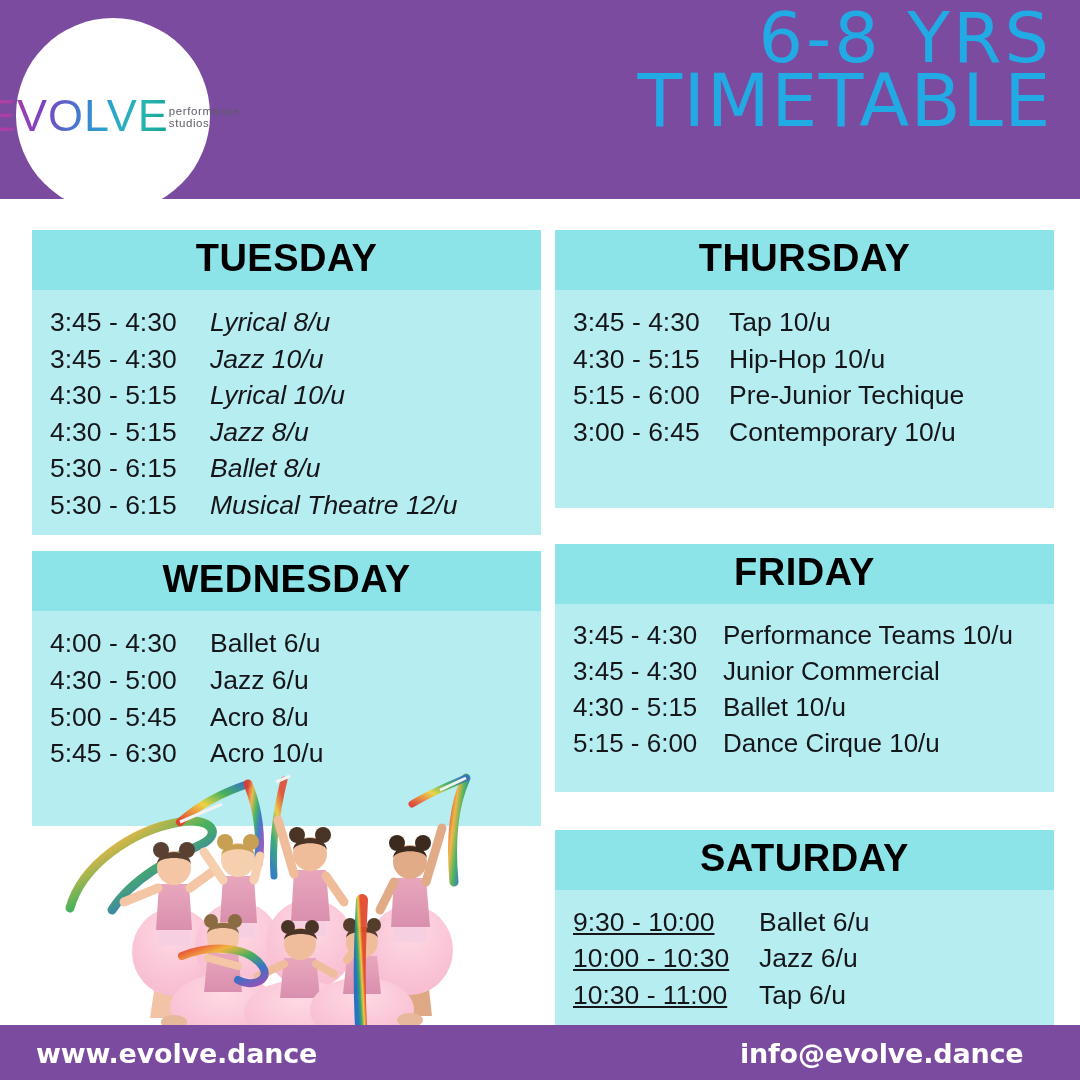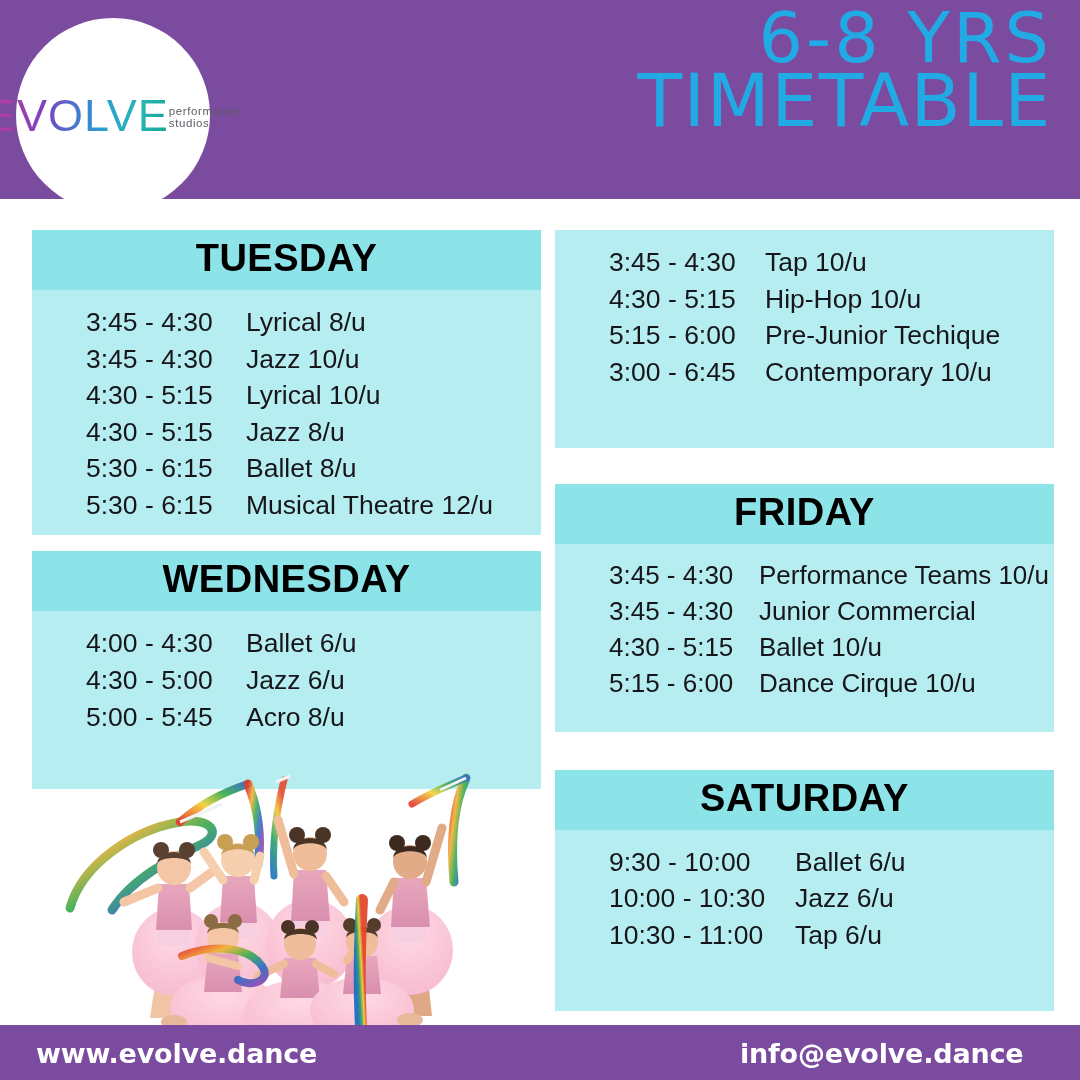--- a/index.html
+++ b/index.html
@@ -120,62 +120,61 @@
     text-align: center;
     font-family: "Liberation Sans", sans-serif;
     font-weight: 700;
     font-size: 38px;
     color: #000000;
     letter-spacing: 0.5px;
     padding: 7px 0 10px 0;
   }
   .card-body {
     padding: 14px 0 4px 0;
-    margin-left: 36px;
   }
   .row {
     display: flex;
     align-items: baseline;
     font-family: "Liberation Sans", sans-serif;
     font-size: 26.5px;
     color: #15151a;
     line-height: 1.38;
     padding-left: 18px;
   }
   .row .time {
     white-space: nowrap;
   }
   .row .cls {
     white-space: nowrap;
   }
 
   
   #card-tuesday .card-body { padding-bottom: 12px; }
   #card-tuesday .row .time { width: 152px; }
-  #card-tuesday .row .cls  { padding-left: 8px; }
+  #card-tuesday .row .cls  { padding-left: 8px; font-style: italic; }
 
   #card-wednesday { margin-bottom: 0; }
   #card-wednesday .card-body { padding-bottom: 54px; }
   #card-wednesday .row .time { width: 152px; }
   #card-wednesday .row .cls  { padding-left: 8px; }
 
   #card-thursday .card-body { padding-bottom: 58px; }
   #card-thursday .row .time { width: 152px; }
   #card-thursday .row .cls  { padding-left: 4px; text-align: right; }
 
   #card-friday { margin-bottom: 38px; }
   #card-friday .card-body { padding-bottom: 30px; }
   #card-friday .row { font-size: 26px; }
   #card-friday .row .time { width: 148px; }
   #card-friday .row .cls  { padding-left: 2px; }
 
   #card-thursday { margin-bottom: 36px; }
 
   #card-saturday .card-body { padding-bottom: 58px; }
-  #card-saturday .row .time { width: 178px; }
+  #card-saturday .row .time { width: 178px; text-decoration: underline; }
   #card-saturday .row .cls  { padding-left: 8px; }
 
   
   .photo {
     position: absolute;
     left: 62px;
     top: 760px;
     width: 420px;
     height: 290px;
     overflow: hidden;
@@ -270,28 +269,33 @@
           <span class="cls">Ballet 6/u</span>
         </div>
         <div class="row">
           <span class="time">4:30 - 5:00</span>
           <span class="cls">Jazz 6/u</span>
         </div>
         <div class="row">
           <span class="time">5:00 - 5:45</span>
           <span class="cls">Acro 8/u</span>
         </div>
+        <div class="row">
+          <span class="time">5:45 - 6:30</span>
+          <span class="cls">Acro 10/u</span>
+        </div>
       </div>
     </div>
 
   </div>
 
   <div class="col-right">
 
     <div class="card" id="card-thursday">
+      <div class="card-head">THURSDAY</div>
       <div class="card-body">
         <div class="row">
           <span class="time">3:45 - 4:30</span>
           <span class="cls">Tap 10/u</span>
         </div>
         <div class="row">
           <span class="time">4:30 - 5:15</span>
           <span class="cls">Hip-Hop 10/u</span>
         </div>
         <div class="row">

